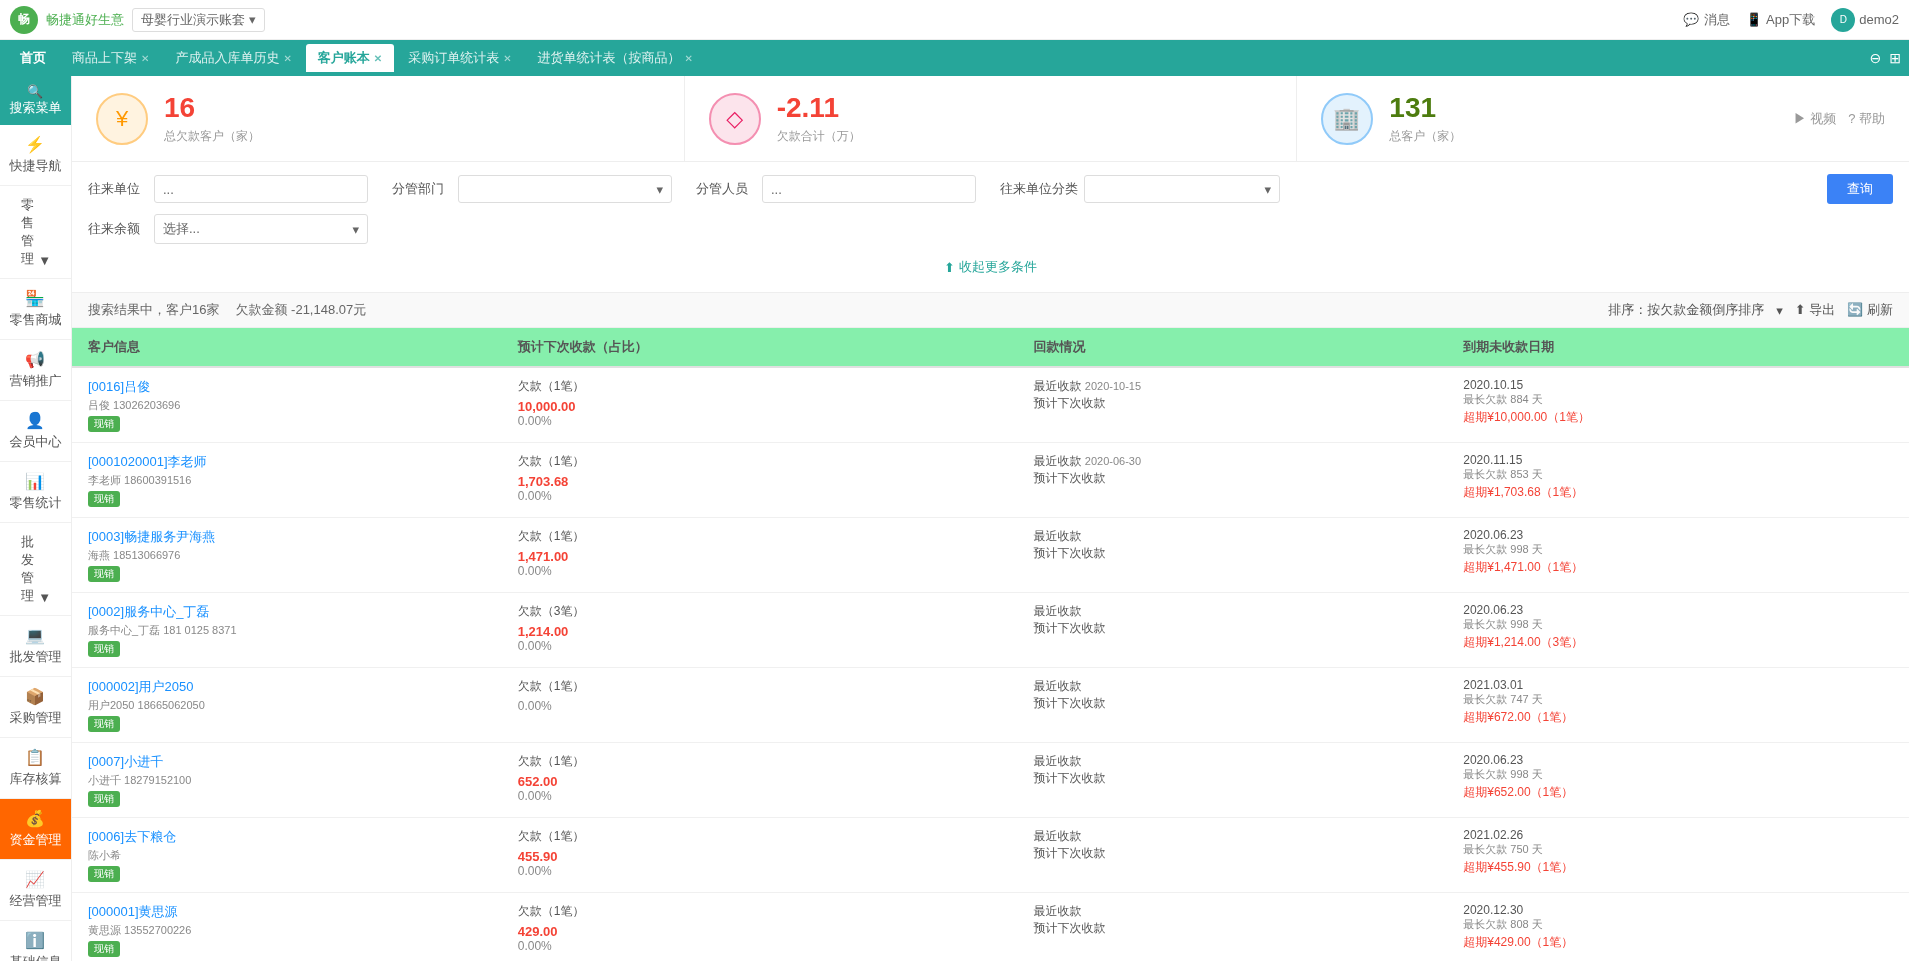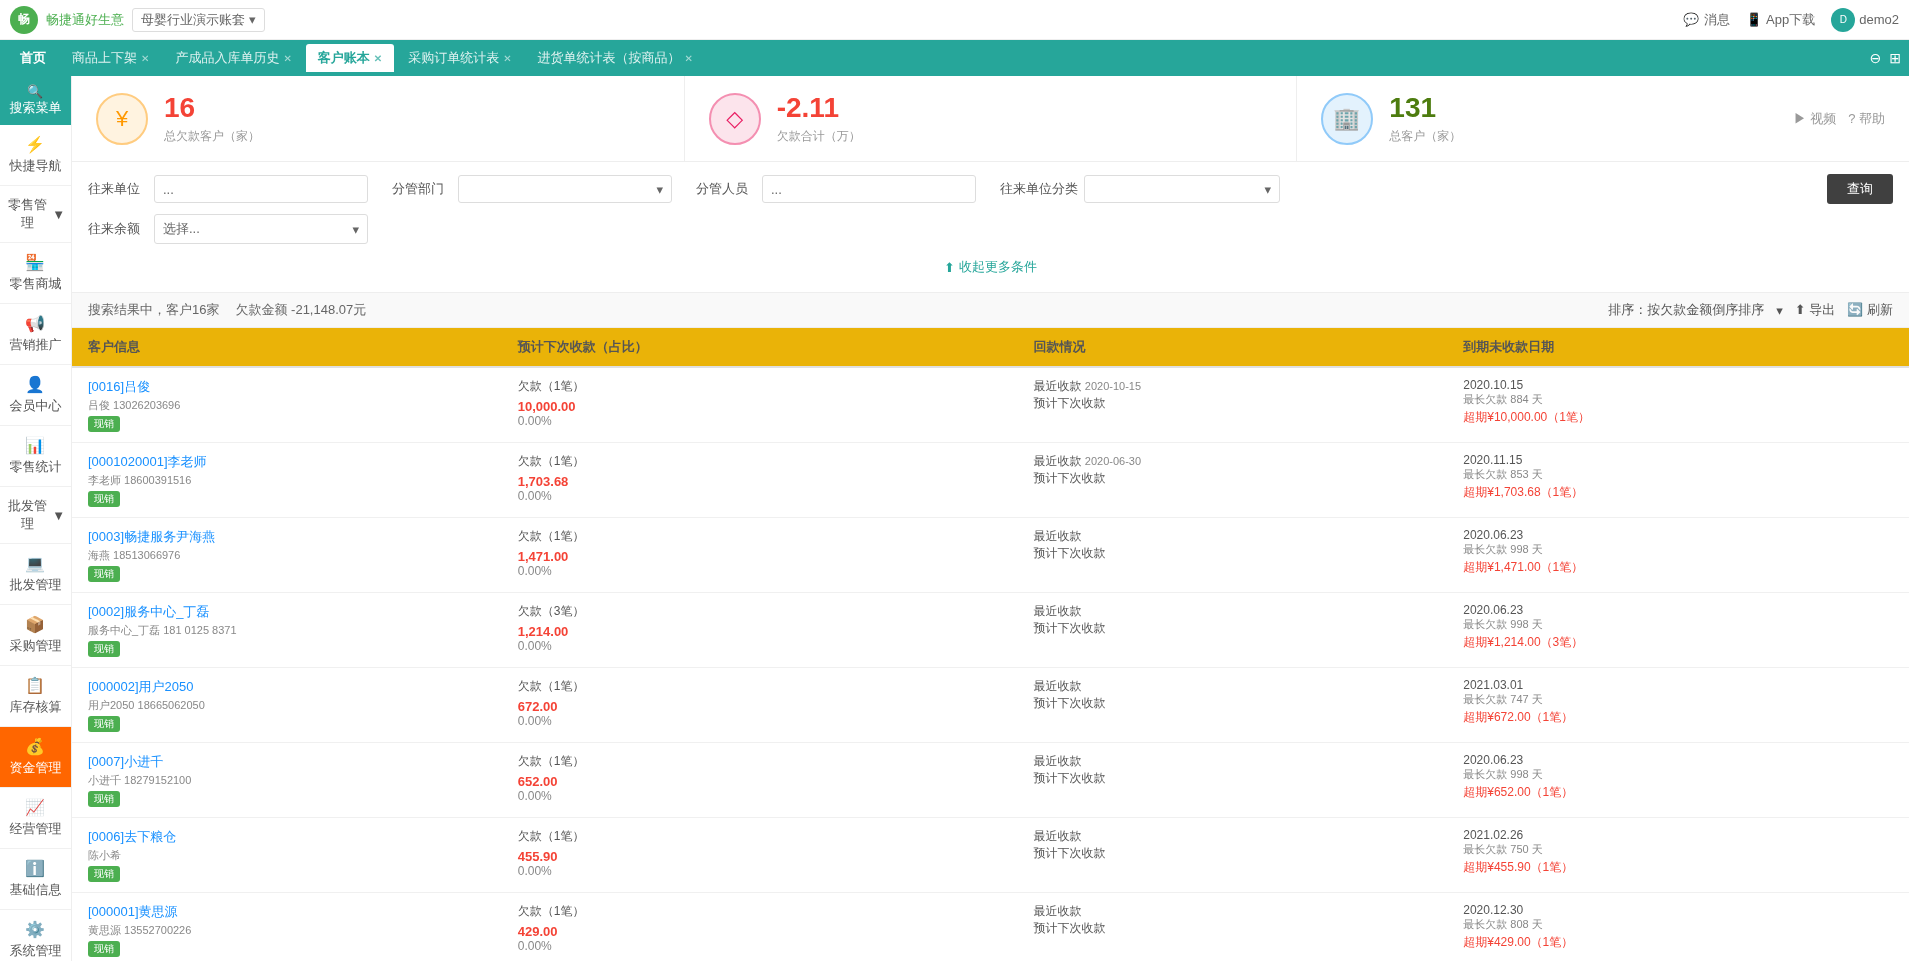--- a/index.html
+++ b/index.html
@@ -78,21 +78,21 @@
       align-items: center;
       padding: 10px 4px;
       cursor: pointer;
       color: #555;
       font-size: 11px;
       border-bottom: 1px solid #f0f0f0;
       gap: 3px;
     }
     .sidebar-item.active { background: #ff6600; color: #fff; }
     .sidebar-item .icon { font-size: 16px; }
-    .sidebar-item.has-arrow { flex-direction: row; justify-content: center; padding: 10px 6px; }
+    .sidebar-item.has-arrow { flex-direction: row; justify-content: center; padding: 10px 20px; align-items: flex-end; }
     .sidebar-item.has-arrow .label { flex: 1; text-align: center; }
 
     
     .content-area { flex: 1; overflow: auto; background: #f5f5f5; }
 
     
     .stats-bar {
       display: flex;
       background: #fff;
       border-bottom: 1px solid #eee;
@@ -149,21 +149,21 @@
       color: #666;
       outline: none;
       display: flex;
       align-items: center;
       justify-content: space-between;
       cursor: pointer;
       min-height: 28px;
       background: #fff;
     }
     .search-btn {
-      background: #404040;
+      background: #3b82f6;
       color: #fff;
       border: none;
       border-radius: 3px;
       padding: 6px 20px;
       font-size: 13px;
       cursor: pointer;
       margin-left: auto;
     }
     .collapse-btn { display: flex; align-items: center; justify-content: center; gap: 4px; color: #26a69a; cursor: pointer; font-size: 12px; padding: 4px; }
 
@@ -179,21 +179,21 @@
       color: #666;
     }
     .results-info { display: flex; gap: 16px; }
     .results-actions { display: flex; align-items: center; gap: 12px; color: #555; }
 
     
     .data-table { width: 100%; background: #fff; }
     .table-header {
       display: grid;
       grid-template-columns: 1fr 1.2fr 1fr 1fr;
-      background: #eab308;
+      background: #86efac;
       border-bottom: 2px solid #e0e0e0;
       padding: 10px 16px;
       font-weight: bold;
       color: #555;
       font-size: 13px;
     }
     .table-row {
       display: grid;
       grid-template-columns: 1fr 1.2fr 1fr 1fr;
       border-bottom: 1px solid #f0f0f0;
@@ -561,21 +561,20 @@
           <div class="table-row">
       <div>
         <div class="customer-id">
           <a class="customer-name">[000002]用户2050</a>
         </div>
         <div class="customer-phone">用户2050 18665062050</div>
         <span class="tag-cash">现销</span>
       </div>
       <div>
         <div class="debt-count">欠款（1笔）</div>
-        <div class="debt-amount">672.00</div>
         <div class="debt-percent">0.00%</div>
       </div>
       <div>
         <div class="collection-info">
           最近收款 <span class="collection-date"></span>
         </div>
         <div class="collection-info">预计下次收款</div>
       </div>
       <div>
         <div class="overdue-date">2021.03.01</div>

